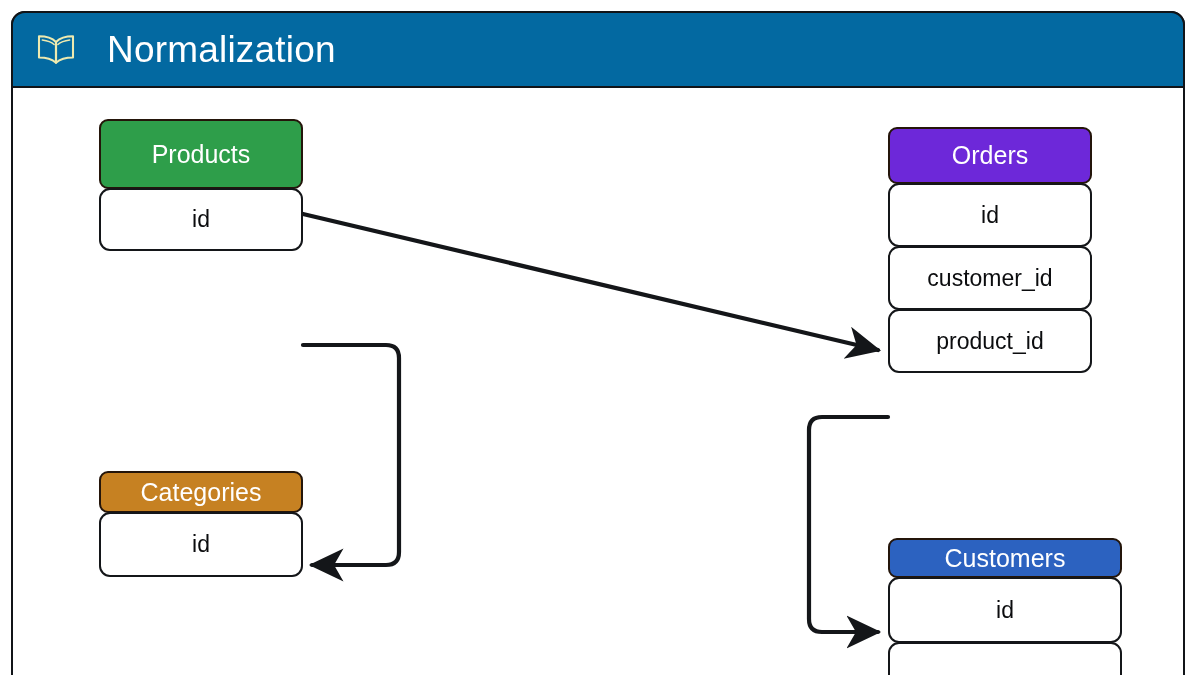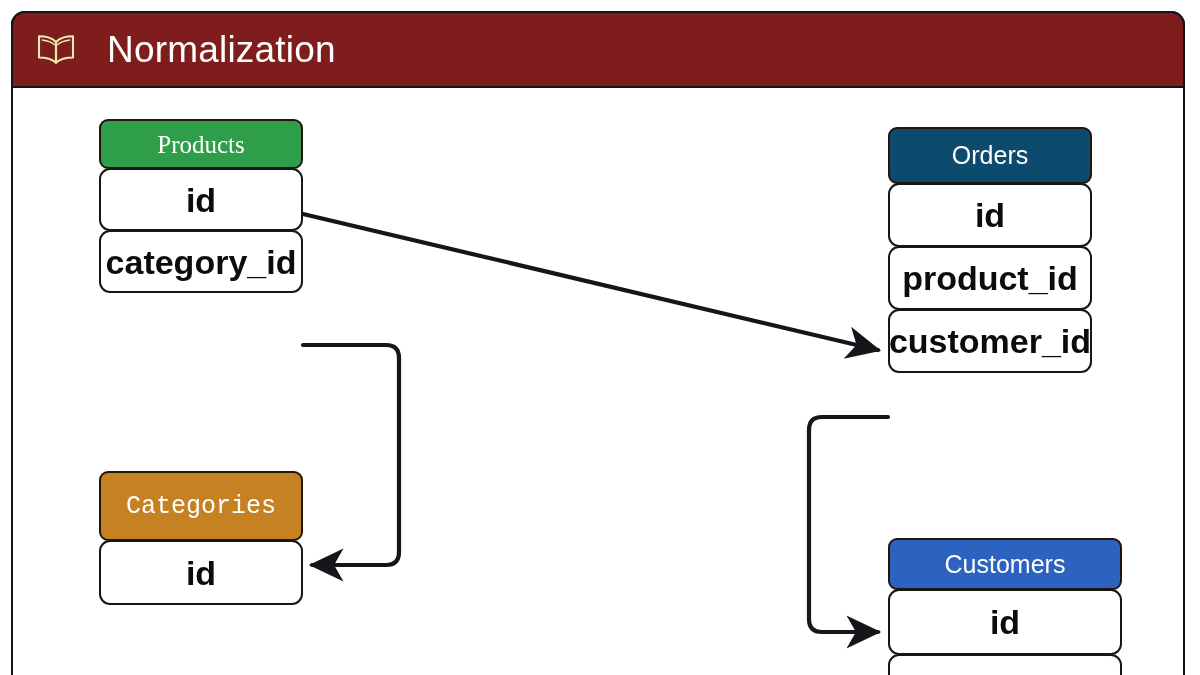--- a/index.html
+++ b/index.html
@@ -29,21 +29,21 @@
     box-sizing: border-box;
   }
 
   
   #title-bar {
     position: absolute;
     left: 11px;
     top: 11px;
     width: 1174px;
     height: 77px;
-    background: #7f1d1d;
+    background: #0369a1;
     border: 2px solid #111418;
     border-radius: 14px 14px 0 0;
     box-sizing: border-box;
     display: flex;
     align-items: center;
     padding-left: 22px;
   }
   #book-icon {
     width: 42px;
     height: 34px;
@@ -86,46 +86,46 @@
     justify-content: center;
     text-align: center;
     line-height: 1;
   }
   .entity-field {
     box-sizing: border-box;
     background: #ffffff;
     border: 2px solid #141619;
     border-radius: 11px;
     color: #0b0c0e;
-    font-size: 34px;
-    font-weight: 700;
+    font-size: 23px;
+    font-weight: 400;
     display: flex;
     align-items: center;
     justify-content: center;
     text-align: center;
     line-height: 1;
     margin-top: -1px;
     position: relative;
   }
 
   
   #entity-products      { left: 99px;  top: 119px; width: 204px; }
-  #entity-products .entity-header { height: 50px; font-family: Liberation Serif, serif; }
+  #entity-products .entity-header { height: 70px; }
   #entity-products .entity-field  { height: 63px; }
 
   #entity-categories    { left: 99px;  top: 471px; width: 204px; }
-  #entity-categories .entity-header { height: 70px; font-family: Liberation Mono, monospace; }
+  #entity-categories .entity-header { height: 42px; }
   #entity-categories .entity-field  { height: 65px; }
 
   #entity-orders        { left: 888px; top: 127px; width: 204px; }
   #entity-orders .entity-header { height: 57px; }
   #entity-orders .entity-field  { height: 64px; }
 
   #entity-customers     { left: 888px; top: 538px; width: 234px; }
-  #entity-customers .entity-header { height: 52px; text-align: center; }
+  #entity-customers .entity-header { height: 40px; text-align: center; }
   #entity-customers .entity-field  { height: 66px; }
 </style>
 </head>
 <body>
 
 <div id="stage">
 
   <div id="slide-frame"></div>
 
   <div id="title-bar">
@@ -149,33 +149,32 @@
     <path d="M 303 214 L 878 350" fill="none" stroke="#141619" stroke-width="4.2" stroke-linecap="round" marker-end="url(#arrowR)"></path>
 
     <path d="M 303 345 L 386 345 Q 399 345 399 358 L 399 552 Q 399 565 386 565 L 312 565" fill="none" stroke="#141619" stroke-width="4.2" stroke-linecap="round" marker-end="url(#arrowR)"></path>
 
     <path d="M 888 417 L 822 417 Q 809 417 809 430 L 809 619 Q 809 632 822 632 L 878 632" fill="none" stroke="#141619" stroke-width="4.2" stroke-linecap="round" marker-end="url(#arrowR)"></path>
   </svg>
 
   <div class="entity" id="entity-products">
     <div class="entity-header" style="background:#2e9e4a">Products</div>
     <div class="entity-field">id</div>
-    <div class="entity-field">category_id</div>
   </div>
 
   <div class="entity" id="entity-categories">
     <div class="entity-header" style="background:#c68122">Categories</div>
     <div class="entity-field">id</div>
   </div>
 
   <div class="entity" id="entity-orders">
-    <div class="entity-header" style="background:#0c4a6e">Orders</div>
+    <div class="entity-header" style="background:#6d28d9">Orders</div>
     <div class="entity-field">id</div>
+    <div class="entity-field">customer_id</div>
     <div class="entity-field">product_id</div>
-    <div class="entity-field">customer_id</div>
   </div>
 
   <div class="entity" id="entity-customers">
     <div class="entity-header" style="background:#2c62c0">Customers</div>
     <div class="entity-field">id</div>
     <div class="entity-field"></div>
   </div>
 
 </div>
 

